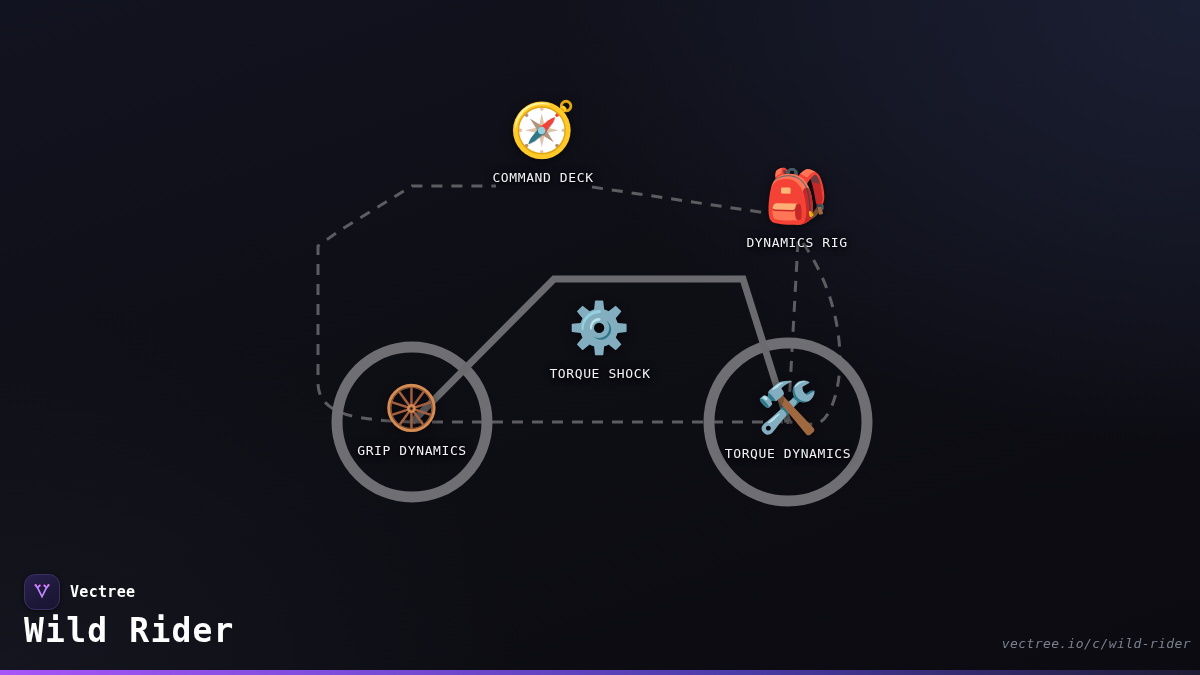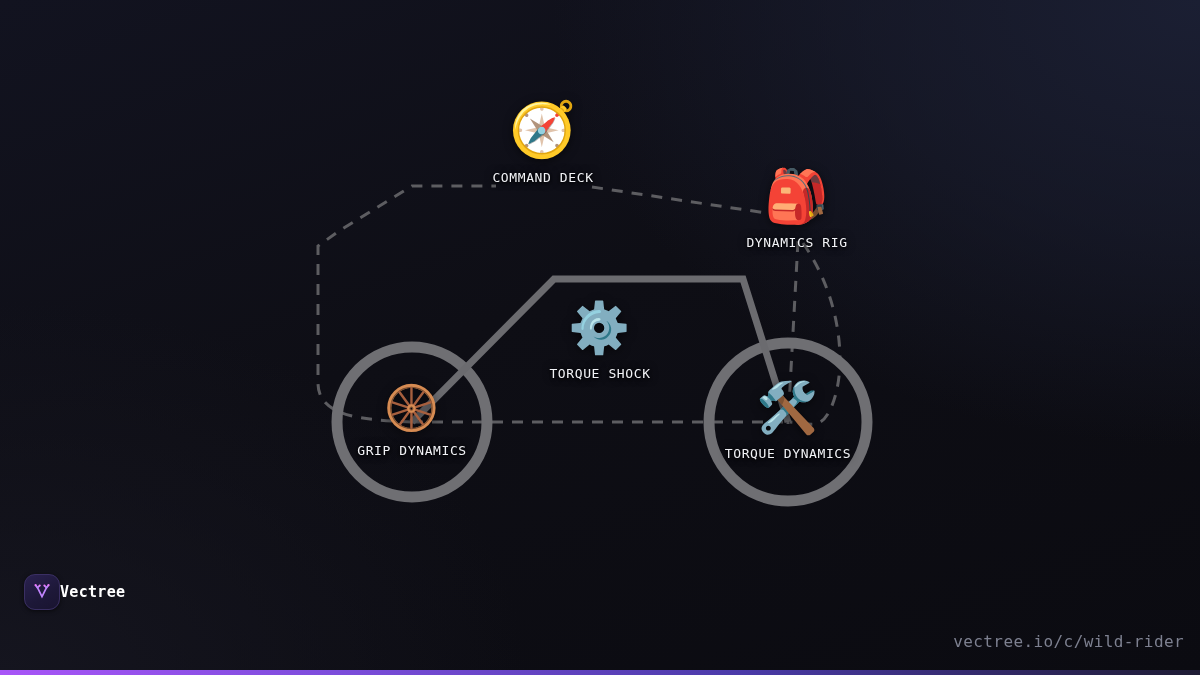--- a/index.html
+++ b/index.html
@@ -74,20 +74,21 @@
     right: 0;
     bottom: 0;
     height: 118px;
   }
   #brand-row {
     position: absolute;
     left: 24px;
     top: 17px;
     display: flex;
     align-items: center;
+    gap: 10px;
   }
   #brand-logo {
     width: 34px;
     height: 34px;
     border-radius: 11px;
     background: linear-gradient(150deg, #2a2150 0%, #1d1838 60%, #191430 100%);
     border: 1px solid #3a2f63;
     display: flex;
     align-items: center;
     justify-content: center;
@@ -103,25 +104,26 @@
     position: absolute;
     left: 24px;
     top: 54px;
     color: #ffffff;
     font-size: 33px;
     font-weight: bold;
     letter-spacing: 1.2px;
   }
   #footer-url {
     position: absolute;
-    right: 16px;
+    right: 9px;
     bottom: 24px;
     color: #7d8090;
-    font-size: 16px;
+    font-size: 13px;
     letter-spacing: 0.4px;
+    font-style: italic;
   }
   #accent-bar {
     position: absolute;
     left: 0;
     right: 0;
     bottom: 0;
     height: 5px;
     background: linear-gradient(90deg, #a855f7 0%, #7c4ddb 28%, #4a3aa8 62%, #1e1b33 100%);
   }
 </style>
@@ -198,19 +200,20 @@
             <circle cx="3.6" cy="3.2" r="1.15"></circle>
             <circle cx="7.7" cy="3.5" r="1.05"></circle>
             <circle cx="16.5" cy="3.2" r="1.15"></circle>
             <circle cx="12.4" cy="3.5" r="1.05"></circle>
           </g>
         </svg>
       </div>
       <span id="brand-name">Vectree</span>
     </div>
 
+    <div id="page-title">Wild Rider</div>
 
     <div id="footer-url">vectree.io/c/wild-rider</div>
 
     <div id="accent-bar"></div>
   </div>
 
 </div>
 
 </body></html>

